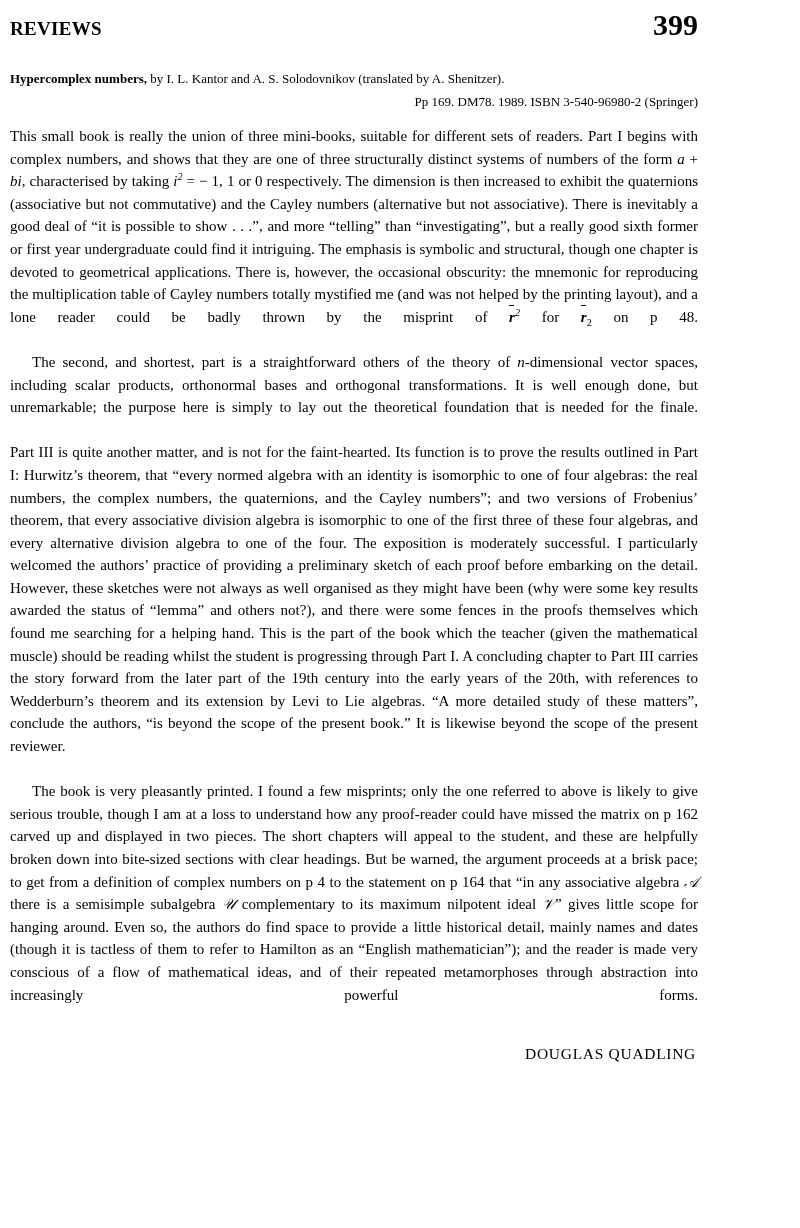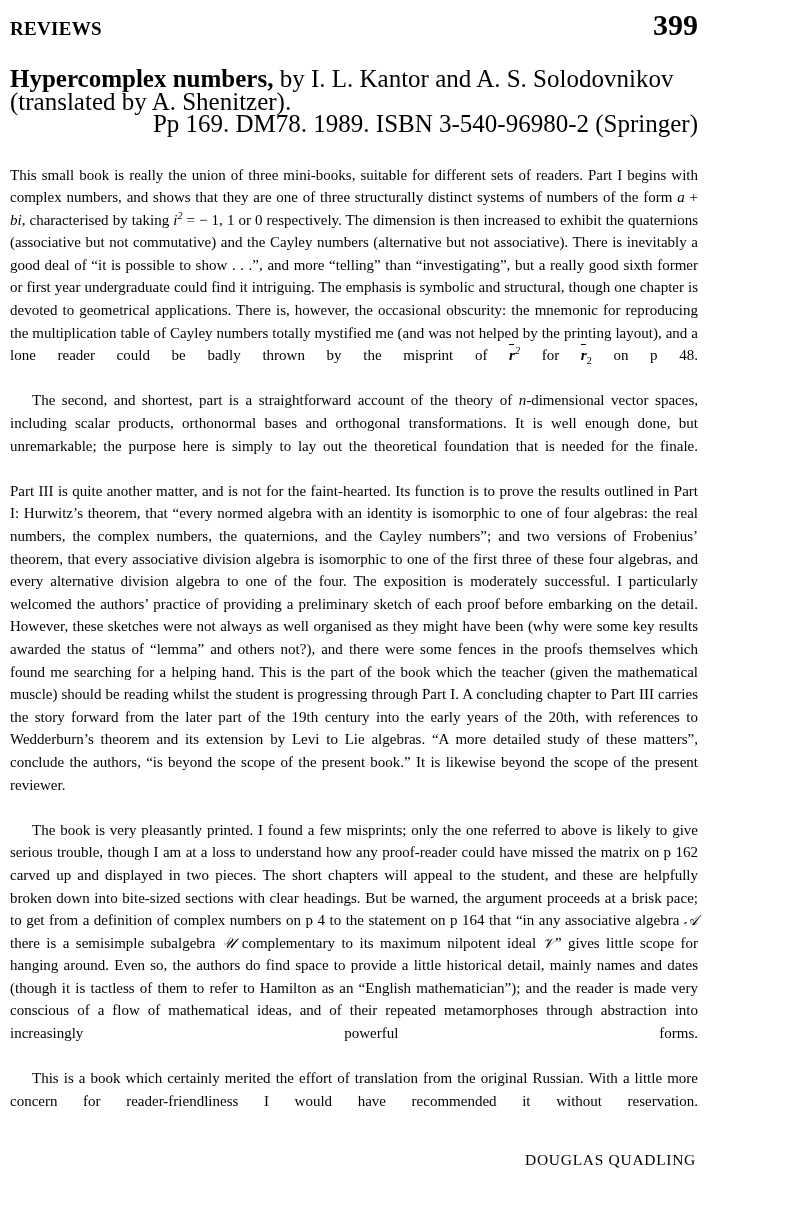--- a/index.html
+++ b/index.html
@@ -36,23 +36,23 @@
     height: 24px;
   }
   .running-head .folio {
     font-size: 30px;
     font-weight: bold;
     letter-spacing: 0;
   }
 
   
   .citation {
-    font-size: 25px;
+    font-size: 13px;
     line-height: 22.5px;
-    margin: 0 0 28px 0;
+    margin: 0 0 12px 0;
   }
   .citation .title {
     font-weight: bold;
   }
   .citation .line2 {
     display: block;
     padding-left: 16px;
     text-align: right;
   }
 
@@ -131,25 +131,24 @@
 
   <div class="citation">
     <span class="title">Hypercomplex numbers,</span><span> by I. L. Kantor and A. S. Solodovnikov (translated by A. Shenitzer).</span>
     <span class="line2">Pp 169. DM78. 1989. ISBN 3-540-96980-2 (Springer)</span>
   </div>
 
   <div class="body-text">
 
     <p><span>This small book is really the union of three mini-books, suitable for different sets of readers. Part I begins with complex numbers, and shows that they are one of three structurally distinct systems of numbers of the form </span><span class="math">a</span><span> + </span><span class="math">bi</span><span>, characterised by taking </span><span class="math">i</span><sup class="exp">2</sup><span> = − 1, 1 or 0 respectively. The dimension is then increased to exhibit the quaternions (associative but not commutative) and the Cayley numbers (alternative but not associative). There is inevitably a good deal of “it is possible to show . . .”, and more “telling” than “investigating”, but a really good sixth former or first year undergraduate could find it intriguing. The emphasis is symbolic and structural, though one chapter is devoted to geometrical applications. There is, however, the occasional obscurity: the mnemonic for reproducing the multiplication table of Cayley numbers totally mystified me (and was not helped by the printing layout), and a lone reader could be badly thrown by the misprint of </span><span class="overbar">r</span><sup class="exp">2</sup><span> for </span><span class="overbar">r</span><sub class="idx">2</sub><span> on p 48.</span></p>
 
-    <p class="indent"><span>The second, and shortest, part is a straightforward account of the theory of </span><span class="math">n</span><span>-dimensional vector spaces, including scalar products, orthonormal bases and orthogonal transformations. It is well enough done, but unremarkable; the purpose here is simply to lay out the theoretical foundation that is needed for the finale.</span></p>
+    <p class="indent"><span>The second, and shortest, part is a straightforward others of the theory of </span><span class="math">n</span><span>-dimensional vector spaces, including scalar products, orthonormal bases and orthogonal transformations. It is well enough done, but unremarkable; the purpose here is simply to lay out the theoretical foundation that is needed for the finale.</span></p>
 
     <p>Part III is quite another matter, and is not for the faint-hearted. Its function is to prove the results outlined in Part I: Hurwitz’s theorem, that “every normed algebra with an identity is isomorphic to one of four algebras: the real numbers, the complex numbers, the quaternions, and the Cayley numbers”; and two versions of Frobenius’ theorem, that every associative division algebra is isomorphic to one of the first three of these four algebras, and every alternative division algebra to one of the four. The exposition is moderately successful. I particularly welcomed the authors’ practice of providing a preliminary sketch of each proof before embarking on the detail. However, these sketches were not always as well organised as they might have been (why were some key results awarded the status of “lemma” and others not?), and there were some fences in the proofs themselves which found me searching for a helping hand. This is the part of the book which the teacher (given the mathematical muscle) should be reading whilst the student is progressing through Part I. A concluding chapter to Part III carries the story forward from the later part of the 19th century into the early years of the 20th, with references to Wedderburn’s theorem and its extension by Levi to Lie algebras. “A more detailed study of these matters”, conclude the authors, “is beyond the scope of the present book.” It is likewise beyond the scope of the present reviewer.</p>
 
     <p class="indent"><span>The book is very pleasantly printed. I found a few misprints; only the one referred to above is likely to give serious trouble, though I am at a loss to understand how any proof-reader could have missed the matrix on p 162 carved up and displayed in two pieces. The short chapters will appeal to the student, and these are helpfully broken down into bite-sized sections with clear headings. But be warned, the argument proceeds at a brisk pace; to get from a definition of complex numbers on p 4 to the statement on p 164 that “in any associative algebra </span><span class="script">𝒜</span><span> there is a semisimple subalgebra </span><span class="script">𝒰</span><span> complementary to its maximum nilpotent ideal </span><span class="script">𝒱</span><span>” gives little scope for hanging around. Even so, the authors do find space to provide a little historical detail, mainly names and dates (though it is tactless of them to refer to Hamilton as an “English mathematician”); and the reader is made very conscious of a flow of mathematical ideas, and of their repeated metamorphoses through abstraction into increasingly powerful forms.</span></p>
 
-    <p class="indent">This is a book which certainly merited the effort of translation from the original Russian. With a little more concern for reader-friendliness I would have recommended it without reservation.</p>
 
   </div>
 
   <div class="signature">DOUGLAS QUADLING</div>
 
 </div>
 
 </body></html>

